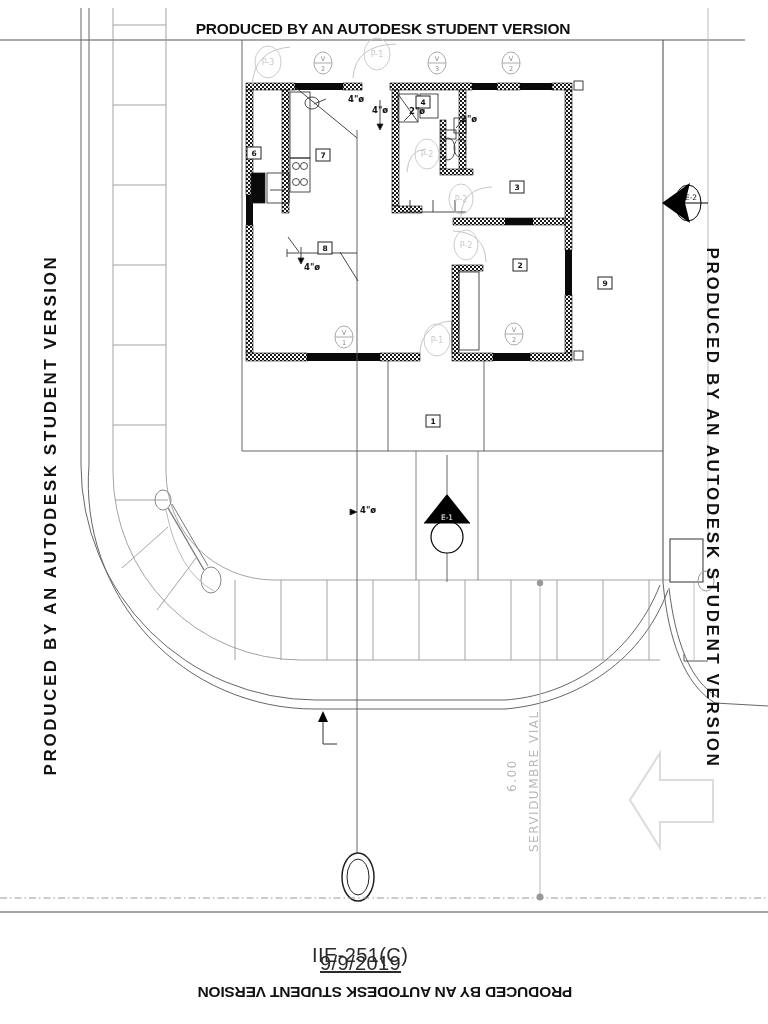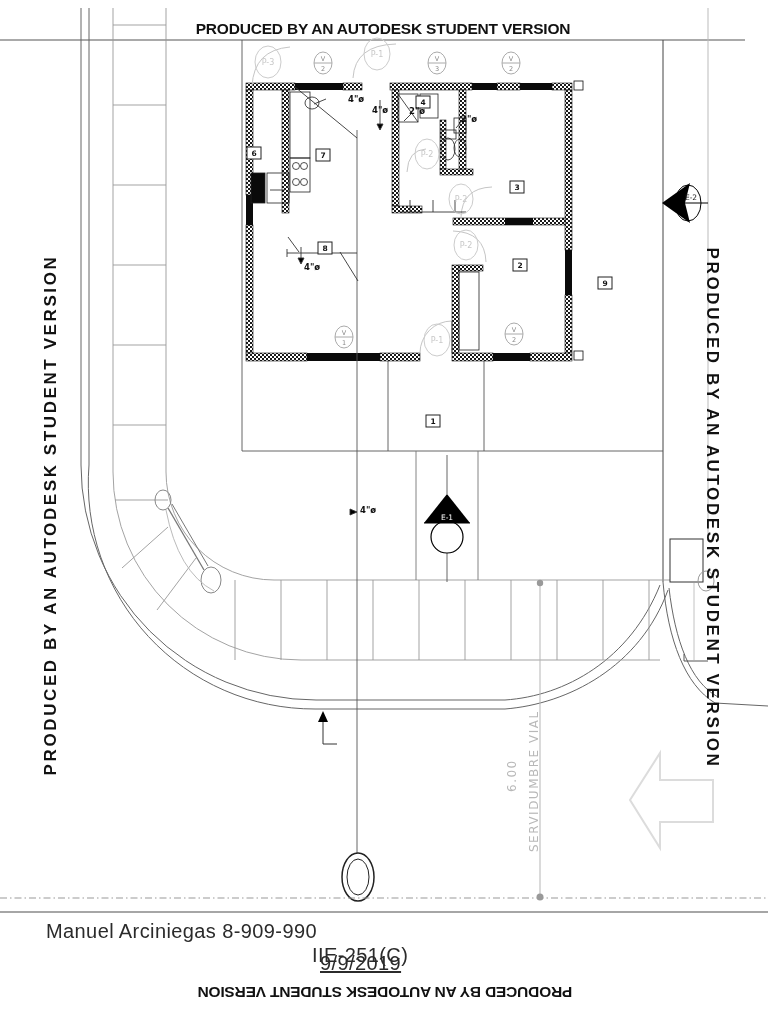--- a/index.html
+++ b/index.html
@@ -325,17 +325,16 @@
     <text x="304" y="270">4"ø</text>
     <text x="360" y="513">4"ø</text>
   </g>
 </svg>
 
 <div class="wm wm-top">PRODUCED BY AN AUTODESK STUDENT VERSION</div>
 <div class="wm wm-side wm-left">PRODUCED BY AN AUTODESK STUDENT VERSION</div>
 <div class="wm wm-side wm-right">PRODUCED BY AN AUTODESK STUDENT VERSION</div>
 <div class="wm wm-bottom">PRODUCED BY AN AUTODESK STUDENT VERSION</div>
 
-<div class="tb" style="left:46px;top:920px;">Manuel Arciniegas 8-909-990</div>
 <div class="tb" style="left:312px;top:944px;">IIE-251(C)</div>
 <div class="tb" style="left:320px;top:952px;text-decoration:underline;">9/9/2019</div>
 
 </div>
 
 </body></html>

